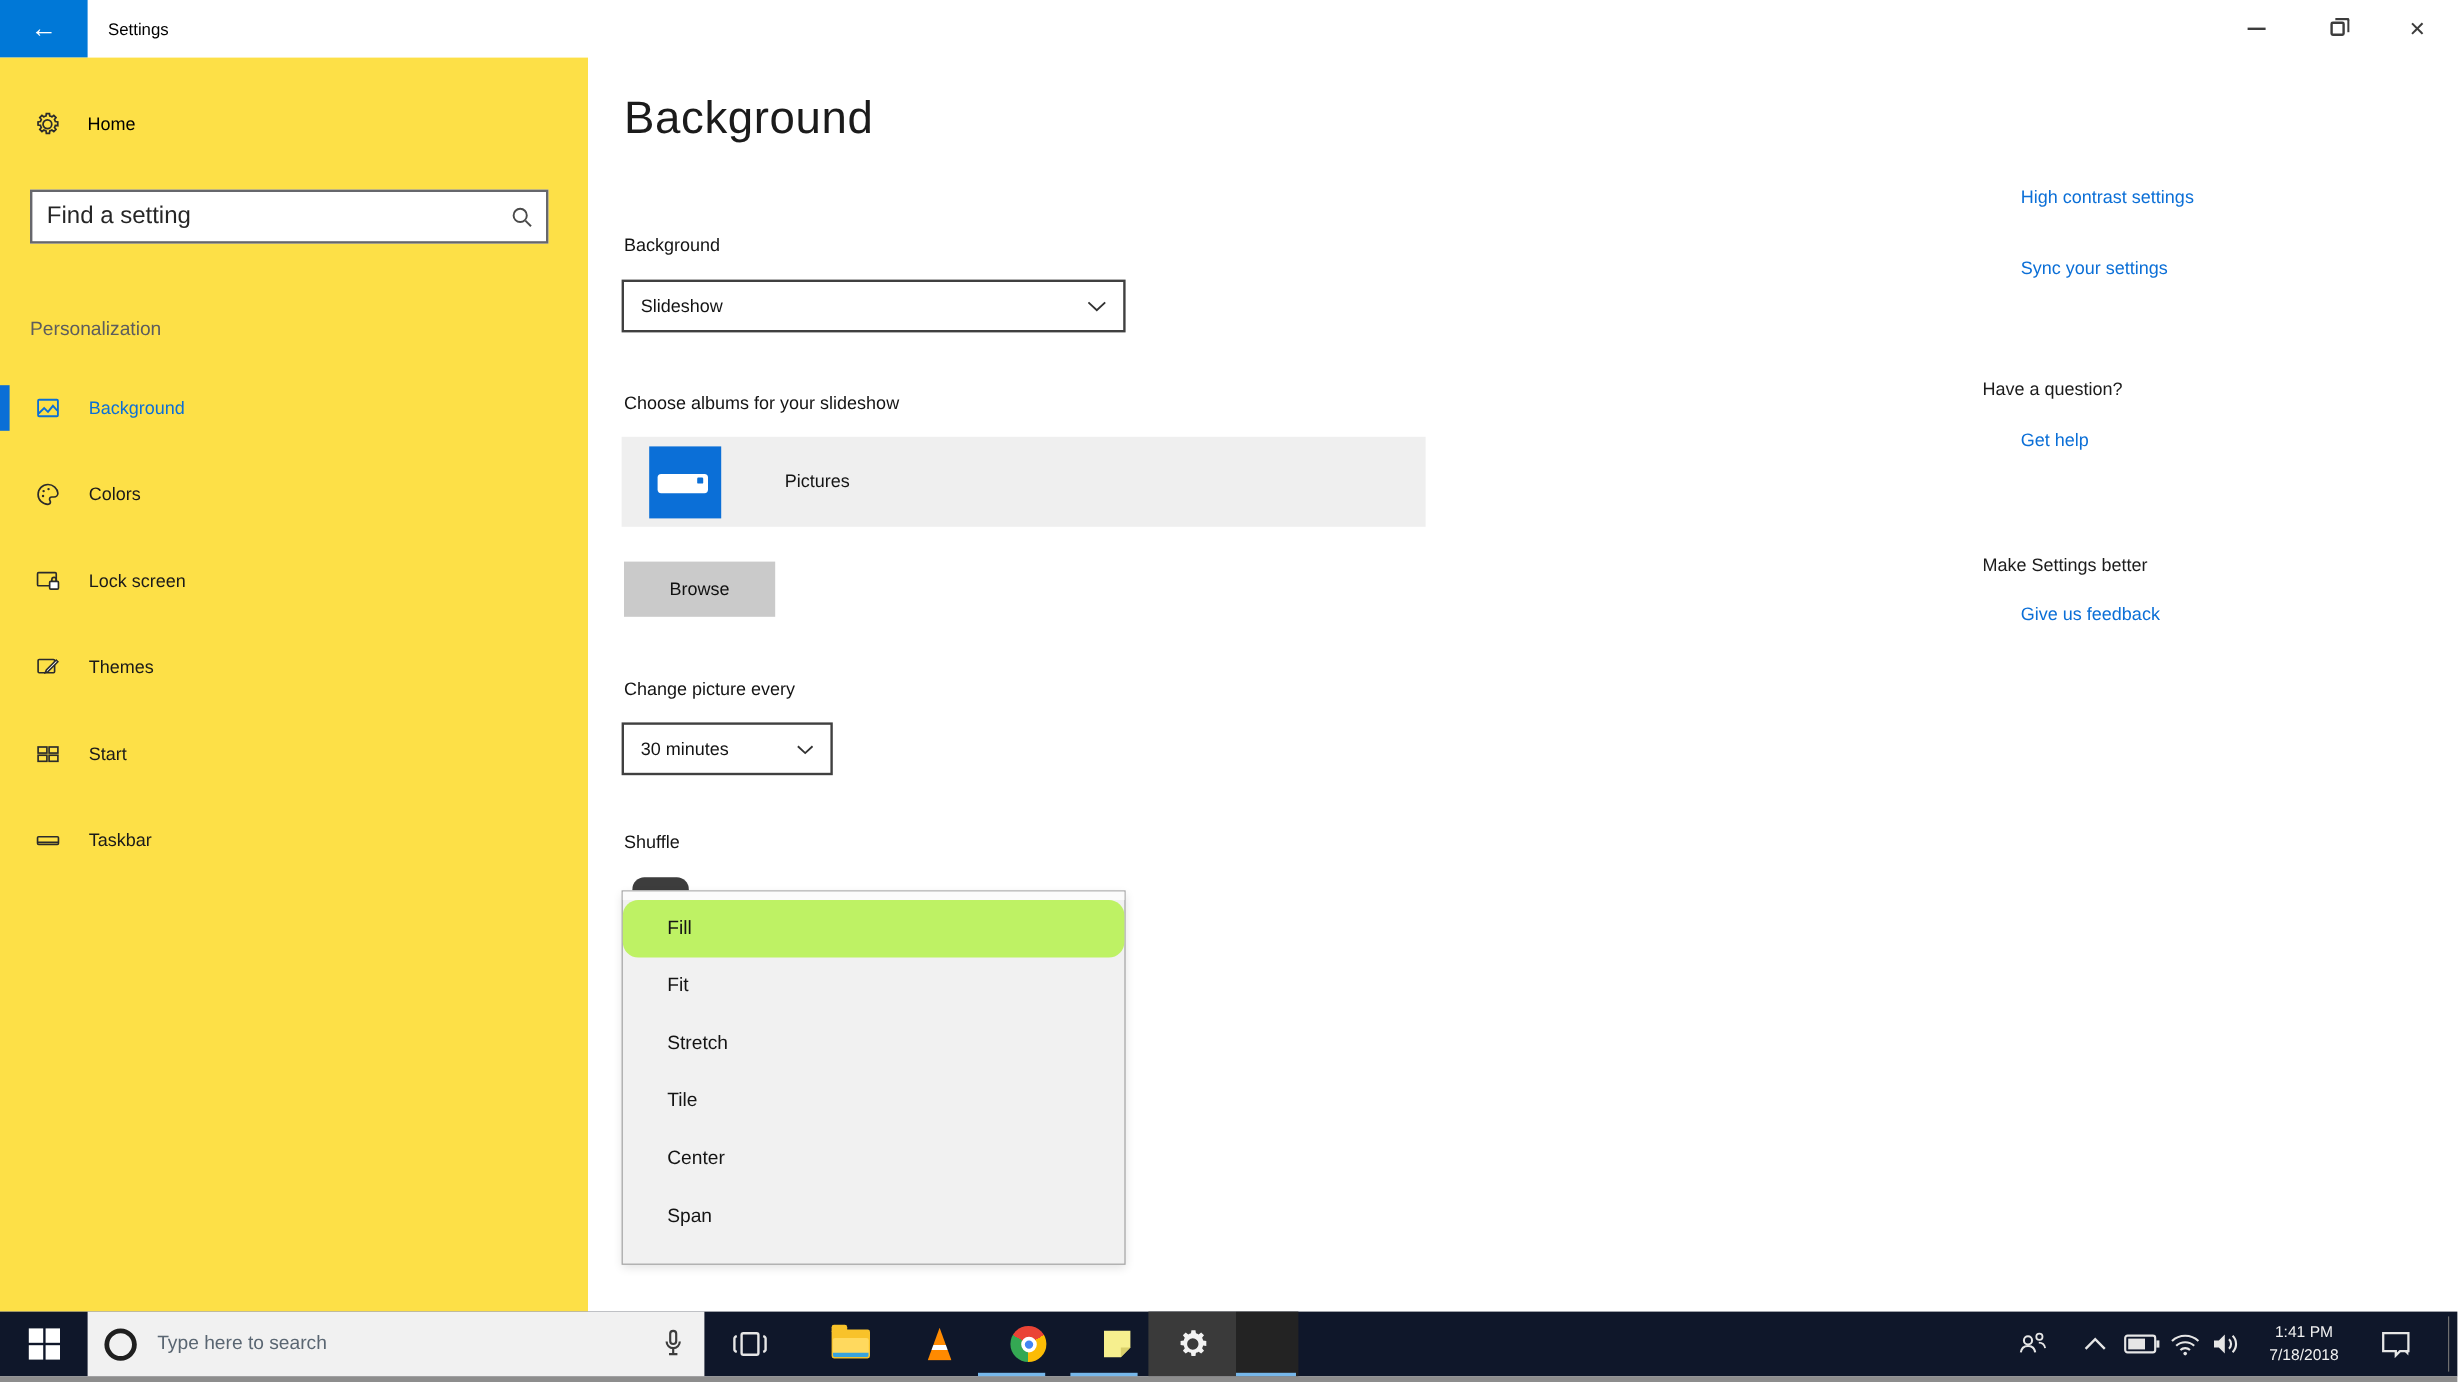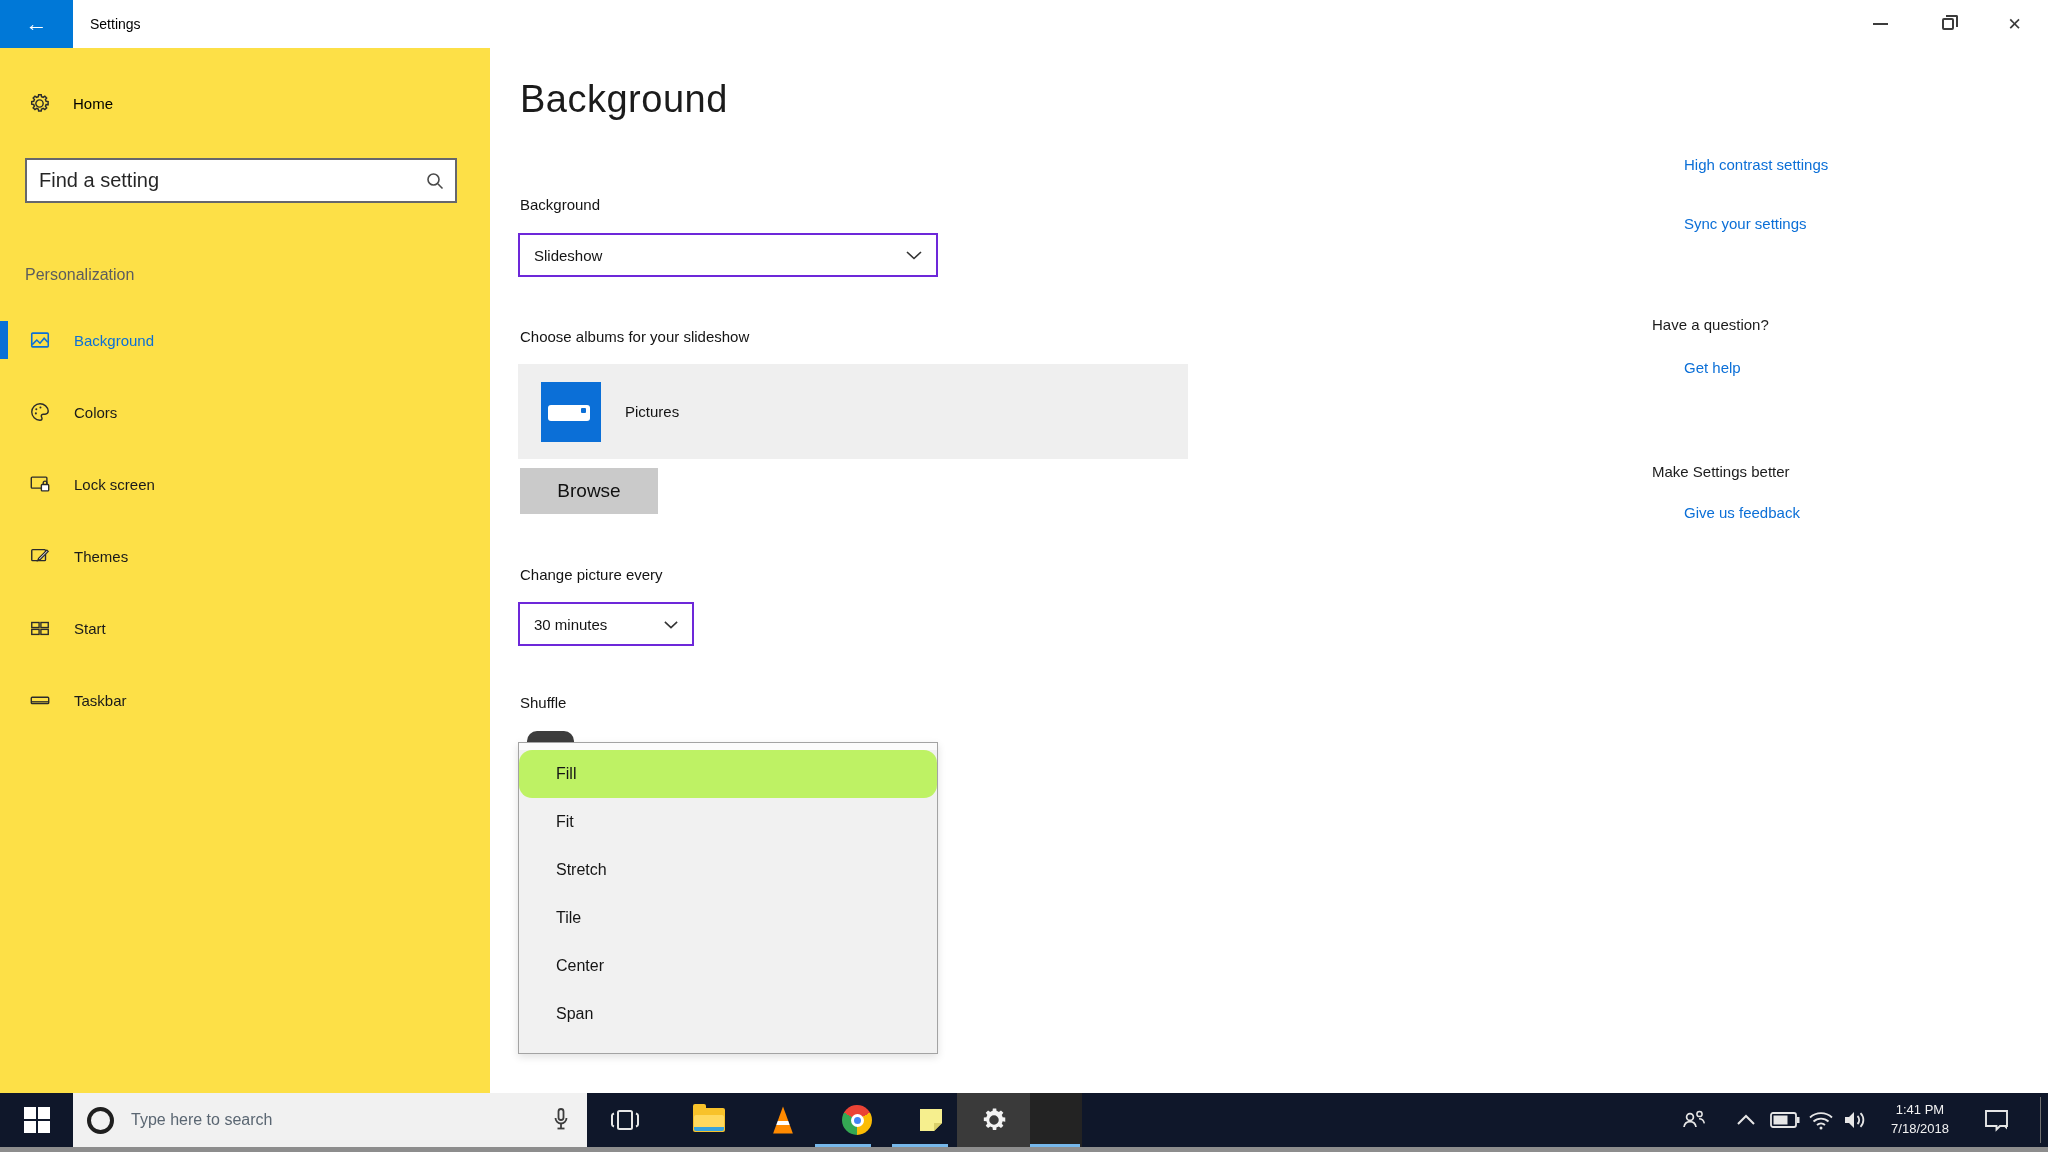--- a/index.html
+++ b/index.html
@@ -31,31 +31,31 @@
   .section-label { position:absolute; left:25px; top:218px; font-size:16px; color:#5d5d5d; }
   .nav-item { position:absolute; left:0; width:100%; height:48px; display:flex; align-items:center;
               padding-left:28px; gap:22px; font-size:15px; color:#1a1a1a; cursor:pointer; }
   .nav-item .nv-icon { width:24px; height:24px; display:flex; align-items:center; justify-content:center; }
   .nav-item.selected { color:#0b6fd7; }
   .nav-item.selected .bar { position:absolute; left:0; top:5px; width:8px; height:38px; background:#0b6fd7; }
 
   
   .page-title { position:absolute; left:520px; top:78px; font-size:38px; font-weight:300; color:#1b1b1b; letter-spacing:.5px; }
   .field-label { position:absolute; font-size:15px; color:#141414; }
-  .select { position:absolute; height:44px; border:2px solid #6d28d9; background:#fff; display:flex;
+  .select { position:absolute; height:44px; border:2px solid #404040; background:#fff; display:flex;
             align-items:center; padding:0 14px; font-size:15px; color:#141414; cursor:pointer; }
   .select .chev { margin-left:auto; }
-  .album-row { position:absolute; left:518px; top:364px; width:670px; height:95px; background:#efefef;
-               display:flex; align-items:center; cursor:pointer; }
+  .album-row { position:absolute; left:518px; top:364px; width:670px; height:75px; background:#efefef;
+               display:flex; align-items:center; cursor:pointer;gap:29px; }
   .album-icon { margin-left:23px; width:60px; height:60px; background:#0b6fd7; position:relative; }
   .album-icon .band { position:absolute; left:7px; top:23px; width:42px; height:16px; background:#fff; border-radius:3px; }
   .album-icon .dot { position:absolute; right:4px; top:3px; width:5px; height:5px; background:#0b6fd7; border-radius:1px; }
   .album-name { margin-left:24px; font-size:15px; color:#141414; }
-  .browse-btn { position:absolute; left:520px; top:468px; width:138px; height:46px; background:#cacaca;
-                display:flex; align-items:center; justify-content:center; font-size:19px; color:#111; cursor:pointer; }
+  .browse-btn { position:absolute; left:520px; top:468px; width:126px; height:46px; background:#cacaca;
+                display:flex; align-items:center; justify-content:center; font-size:15px; color:#111; cursor:pointer; }
   .toggle-peek { position:absolute; left:527px; top:731px; width:47px; height:11px; background:#3d3d3d;
                  border-radius:10px 10px 0 0; cursor:pointer; }
   .fit-dropdown { position:absolute; left:518px; top:742px; width:420px; background:#f1f1f1;
                   border:1px solid #a3a3a3; box-shadow:0 3px 8px rgba(0,0,0,.12); }
   .fit-dropdown .top-strip { height:7px; background:#fbfbfb; }
   .fit-option { height:48px; display:flex; align-items:center; padding-left:37px; font-size:16px; color:#151515; cursor:pointer; }
   .fit-option.selected { background:#bef264;border-radius:13px; }
   .fit-dropdown .bottom-pad { height:15px; }
 
   

